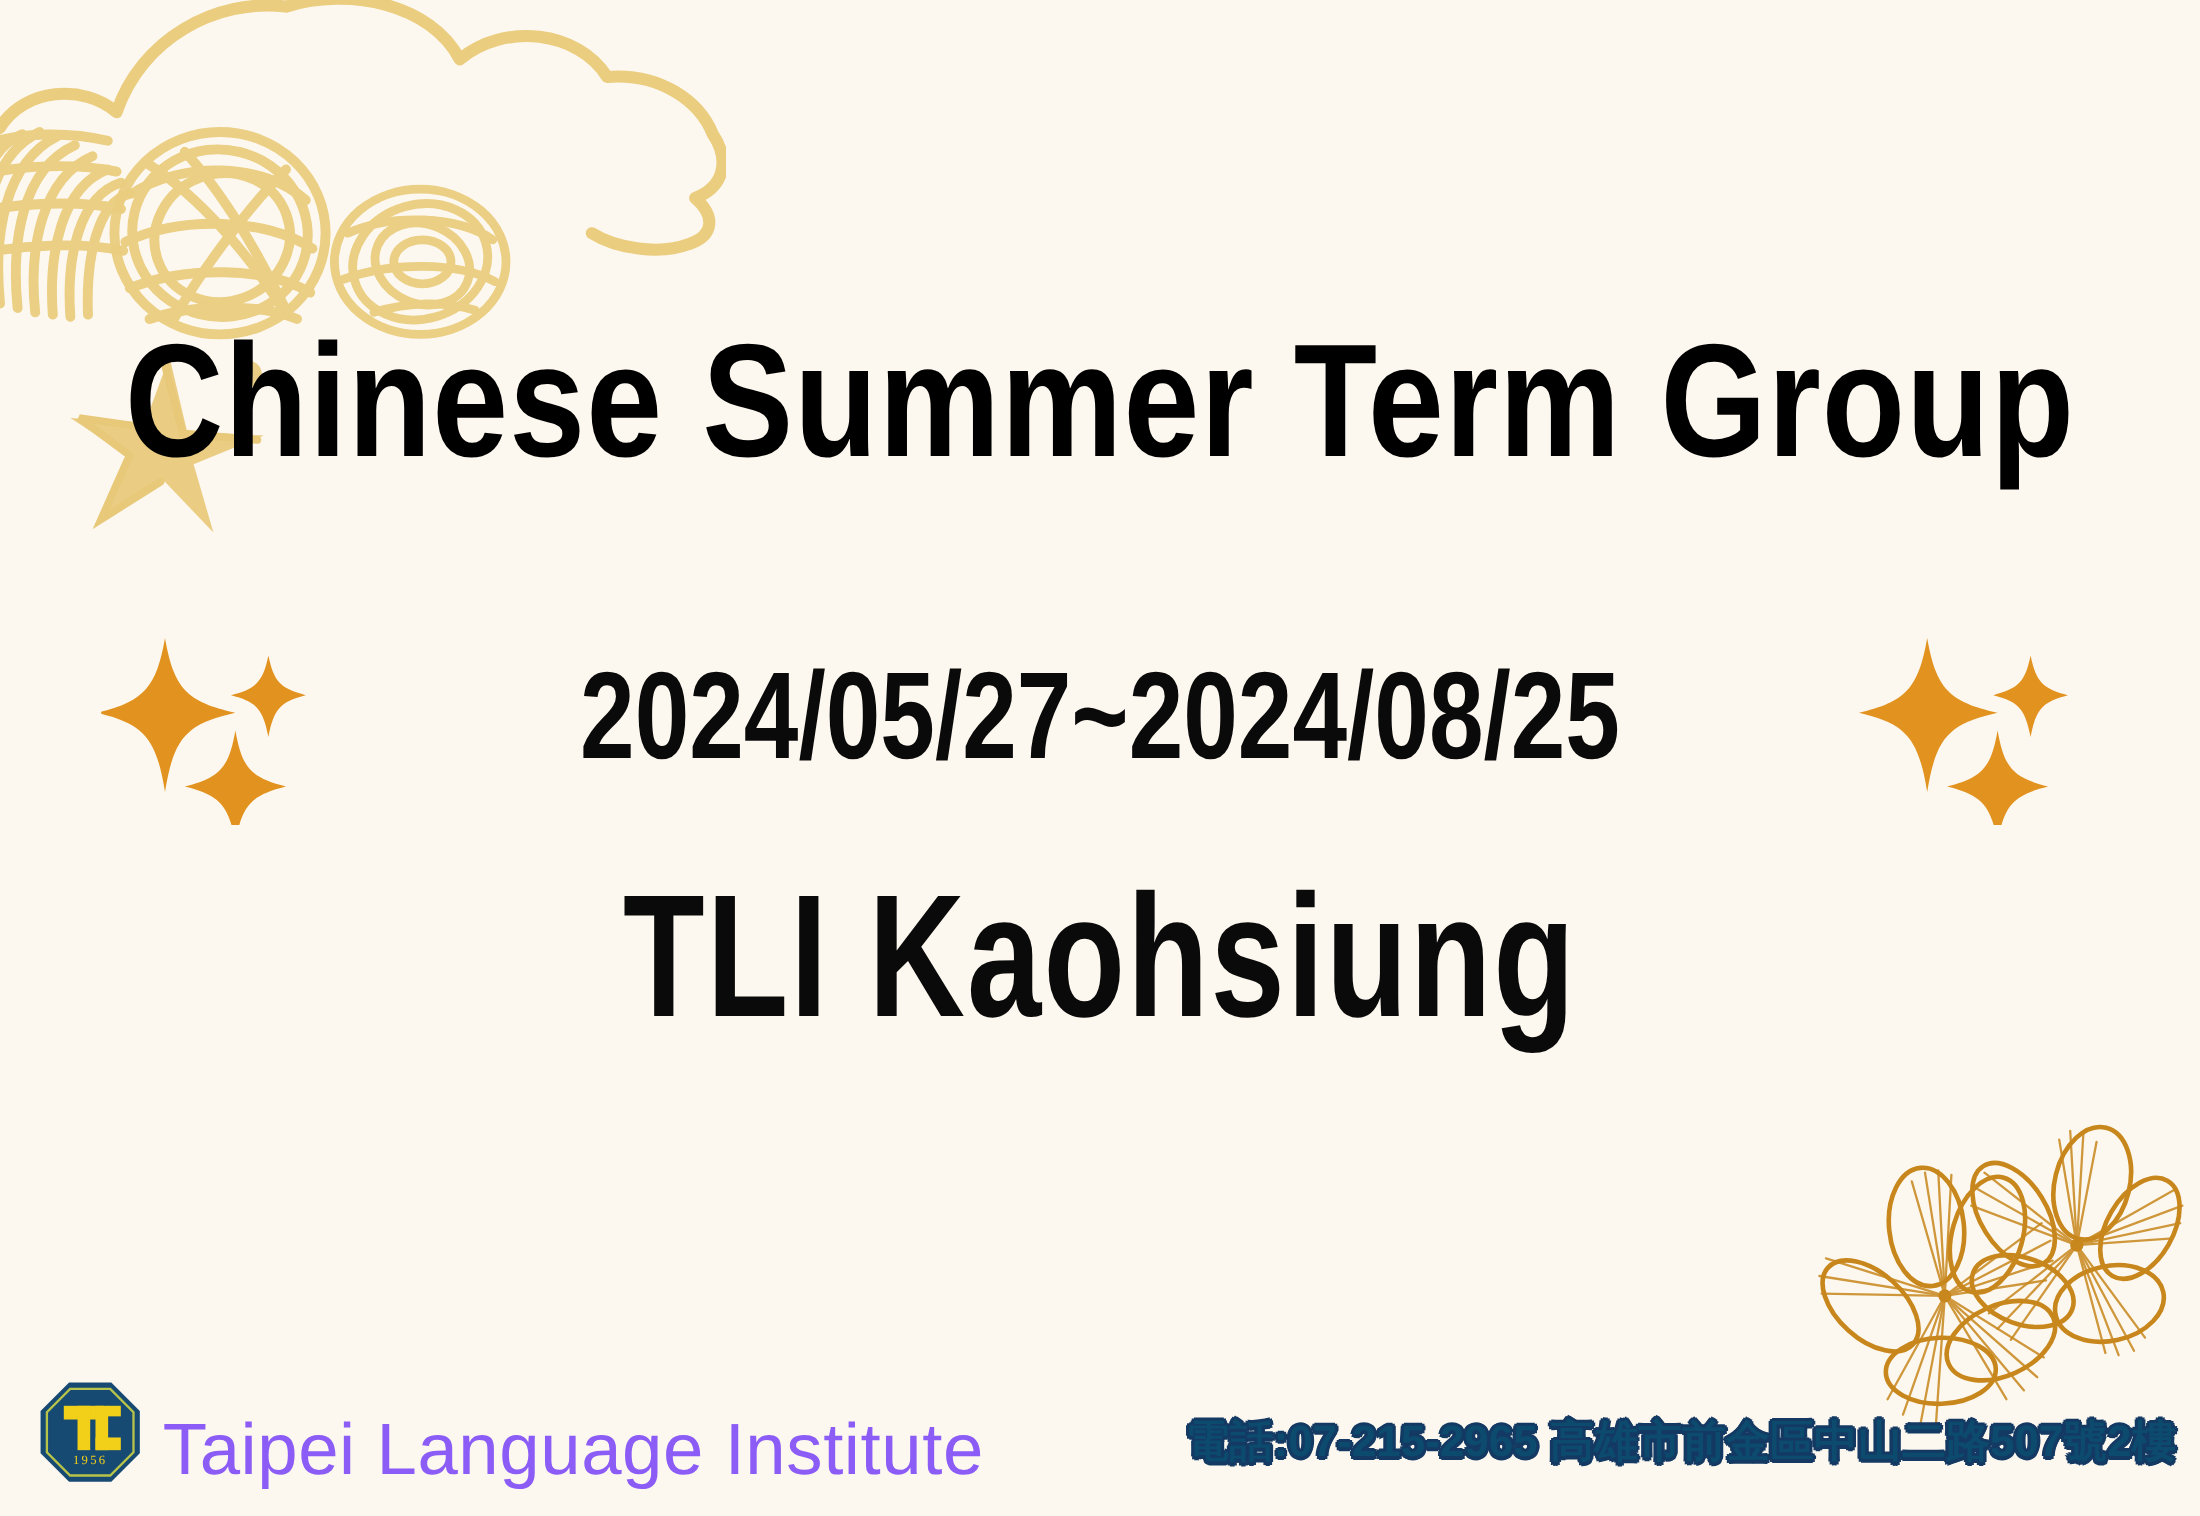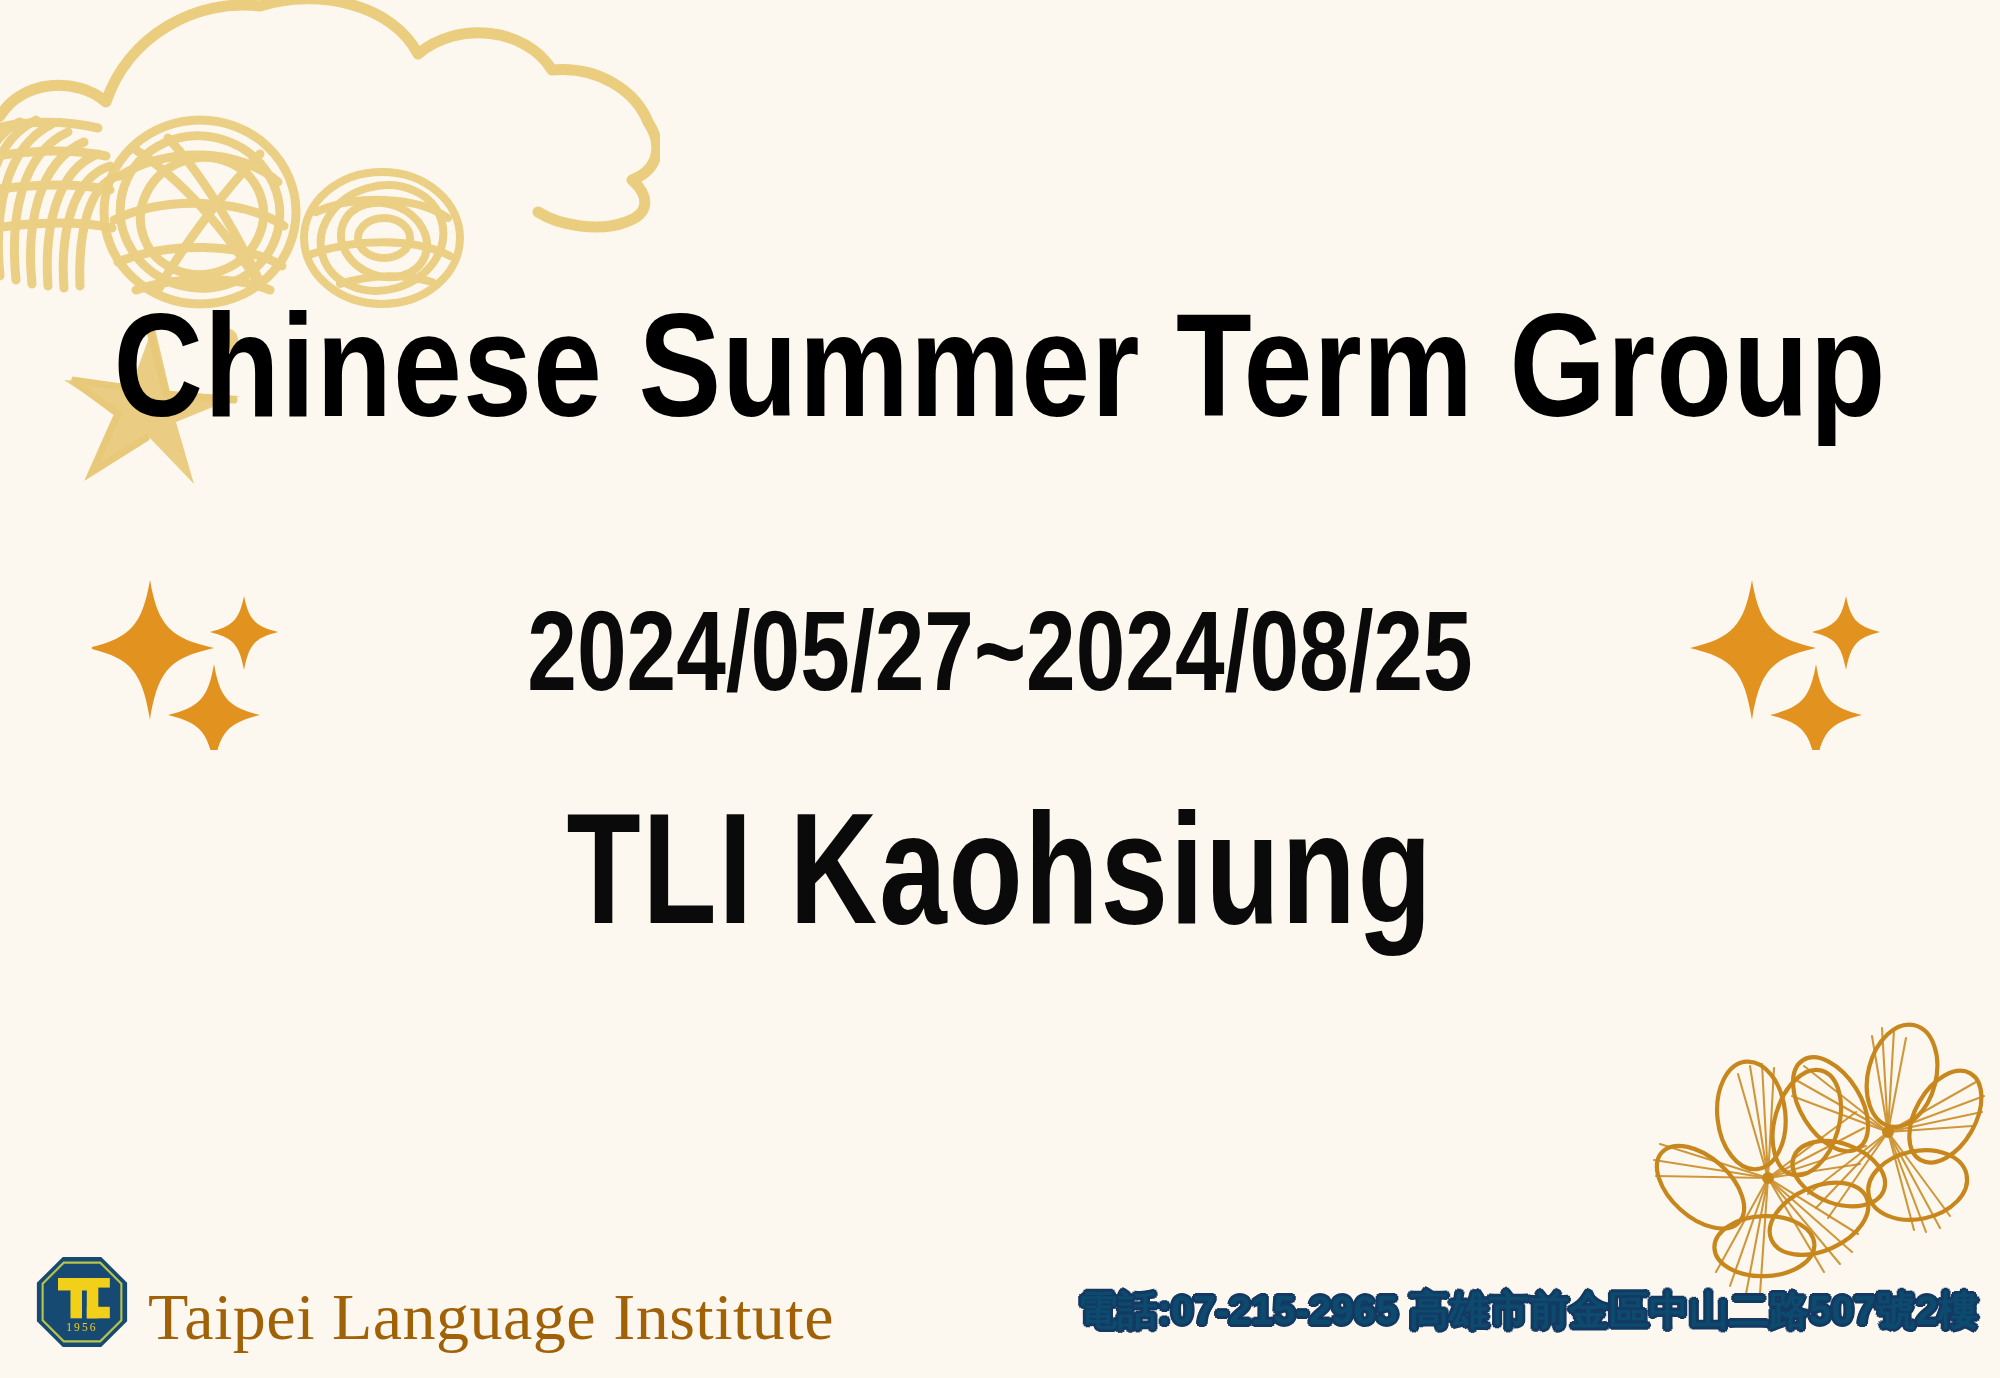--- a/index.html
+++ b/index.html
@@ -130,23 +130,23 @@
     gap: 18px;
   }
 
   .logo-mark {
     width: 96px;
     height: 96px;
     flex: 0 0 auto;
   }
 
   .logo-wordmark {
-    font-family: Liberation Serif, serif;
+    font-family: Liberation Sans, sans-serif;
     font-size: 66px;
-    color: #a16207;
+    color: #8b5cf6;
     letter-spacing: 0.5px;
     white-space: nowrap;
     line-height: 1;
   }
 
   .contact-line {
     position: absolute;
     right: 22px;
     bottom: 22px;
     font-family: "Liberation Sans", sans-serif;

